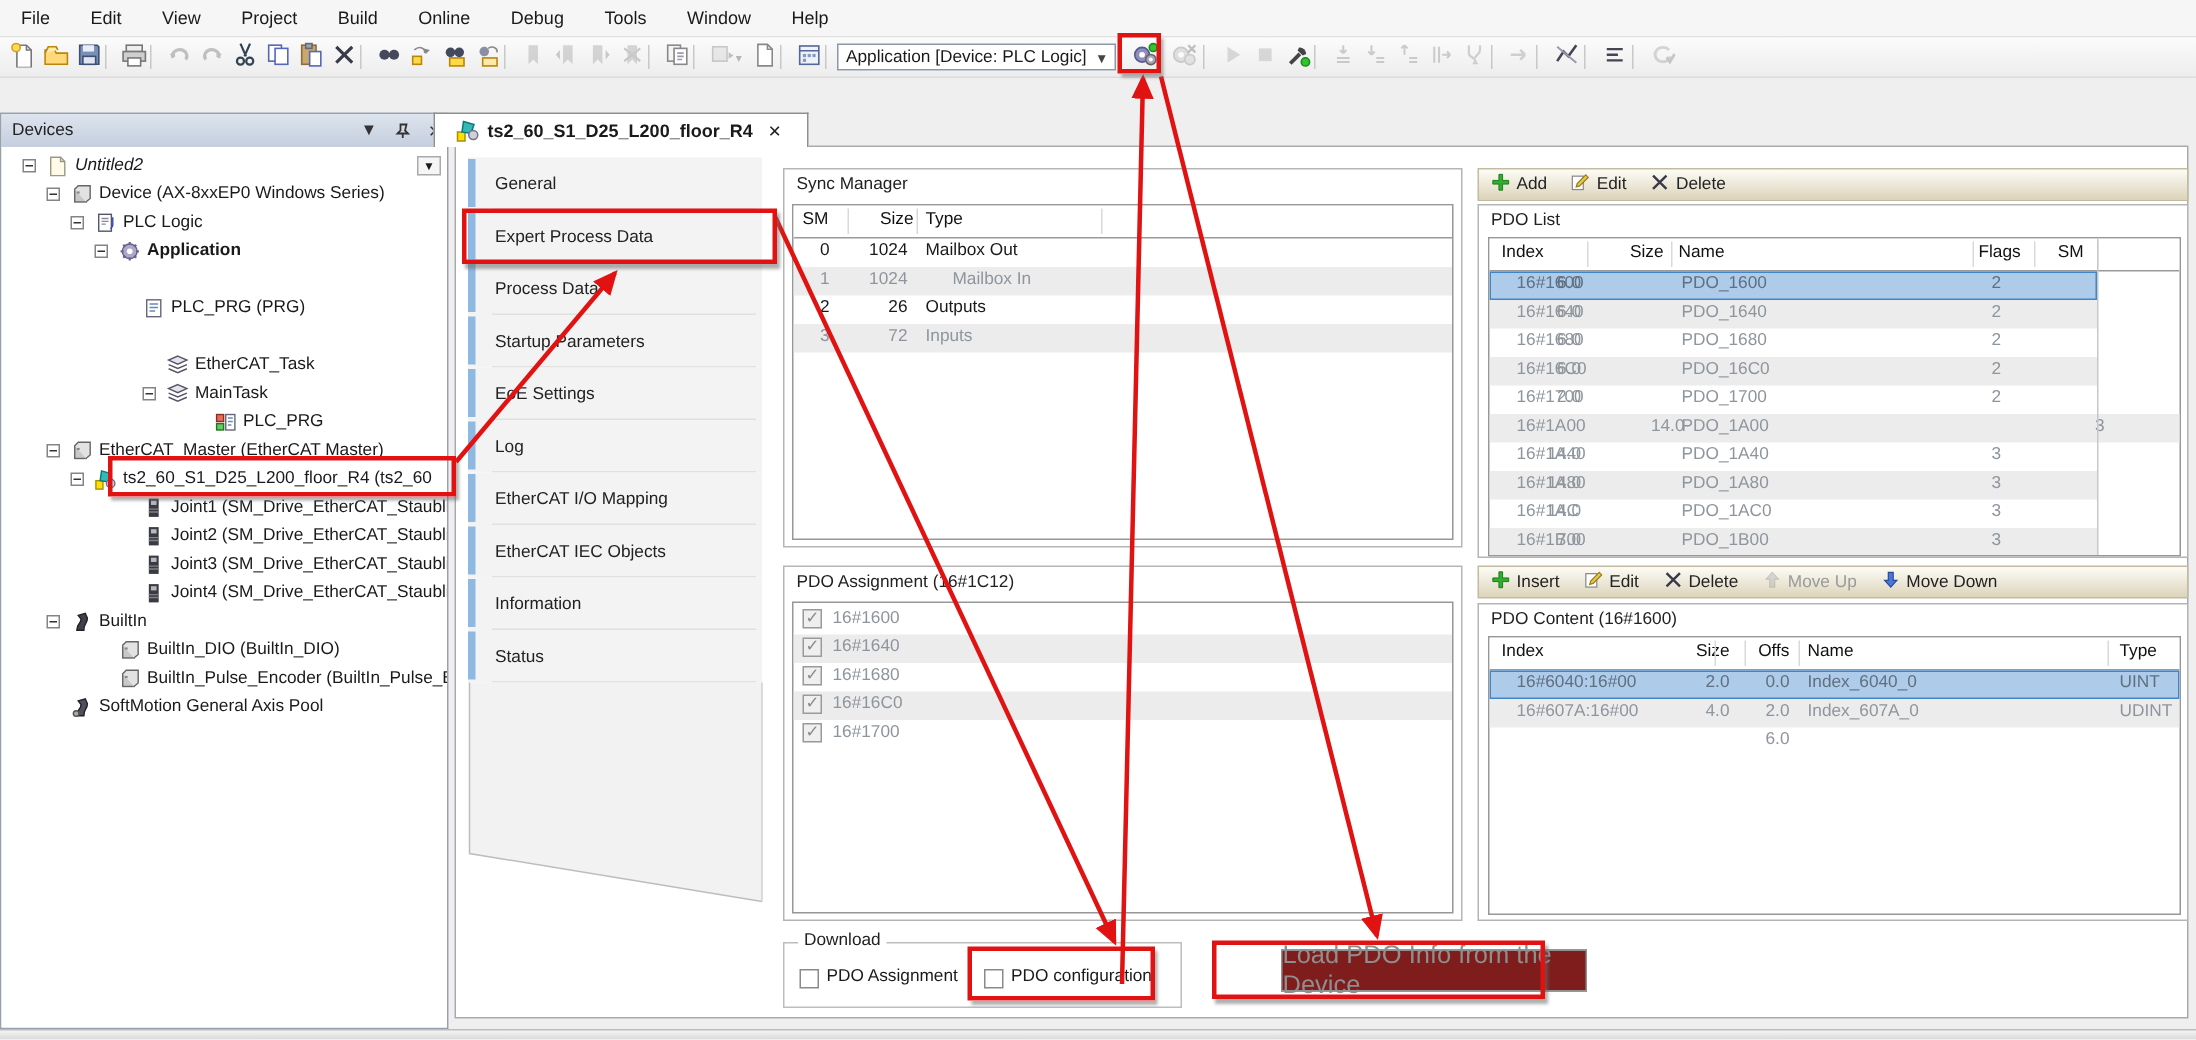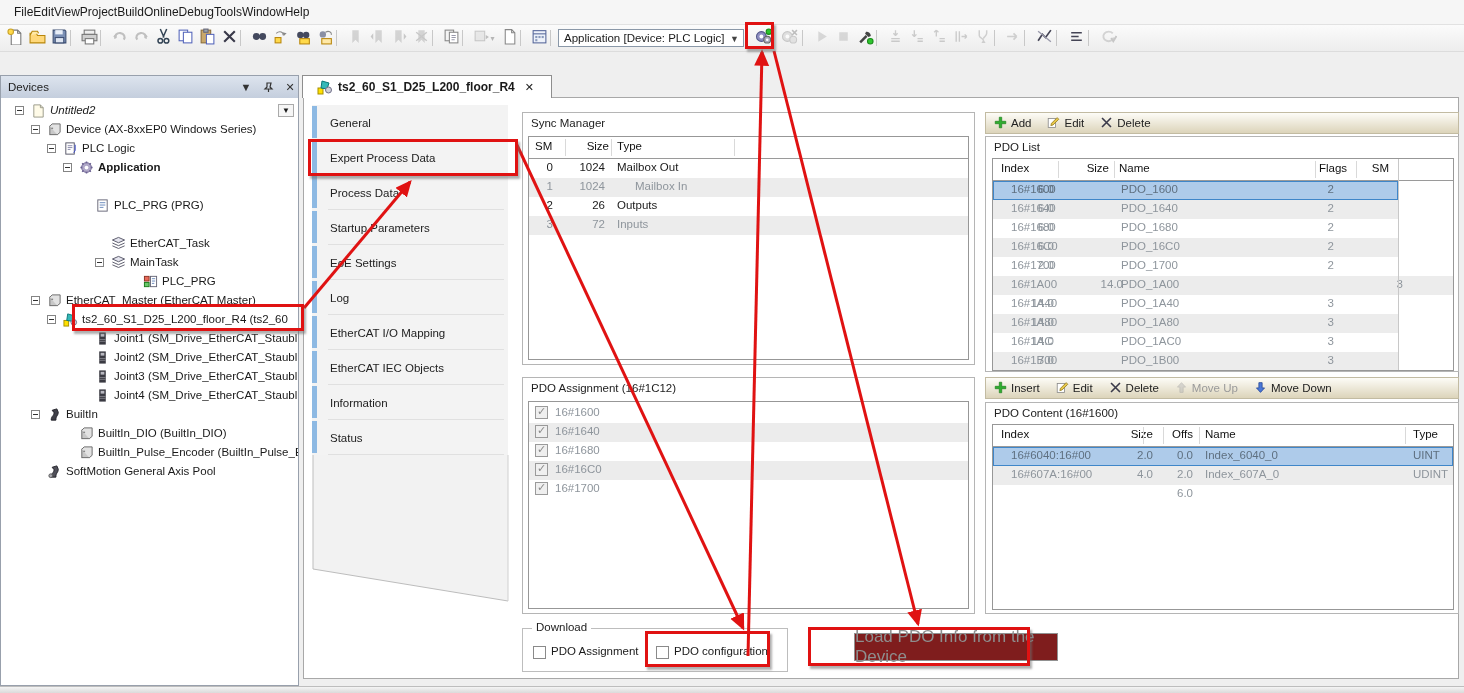--- a/index.html
+++ b/index.html
@@ -1,39 +1,39 @@
 <!DOCTYPE html>
 <html><head>
 <meta charset="utf-8">
 <style>
   html,body{margin:0;padding:0;background:#efefef;font-family:"Liberation Sans","DejaVu Sans",sans-serif;}
   #root{position:relative;width:1464px;height:693px;background:#efefef;overflow:hidden;font-size:12px;color:#1a1a1a;}
   
-  #menubar{position:absolute;left:0;top:0;width:1464px;height:25px;background:#f6f6f6;border-bottom:1px solid #e2e2e2;display:flex;align-items:center;padding-left:14px;box-sizing:border-box;}
+  #menubar{position:absolute;left:0;top:0;width:1464px;height:25px;background:#f6f6f6;border-bottom:1px solid #e2e2e2;display:flex;align-items:center;padding-left:14px;gap:27px;box-sizing:border-box;}
   #menubar span{cursor:default;}
   
   #toolbar{position:absolute;left:0;top:25px;width:1464px;height:26px;background:linear-gradient(#fbfbfb,#ededed);border-bottom:1px solid #dcdcdc;}
   .tbtn{position:absolute;top:2px;height:22px;display:flex;align-items:center;justify-content:center;}
   .tbtn.disabled{filter:grayscale(1) opacity(.5);}
   .tsep{position:absolute;top:5px;width:1px;height:16px;background:#c8c8c8;}
   #appcombo{position:absolute;top:4px;height:18px;background:#fff;border:1px solid #8a98a8;display:flex;align-items:center;font-size:11.5px;padding-left:5px;box-sizing:border-box;}
   #appcombo .arrow{position:absolute;right:2px;top:2px;width:13px;height:13px;font-size:9px;color:#444;display:flex;align-items:center;justify-content:center;}
   
   #devpanel{position:absolute;left:0;top:75px;width:299px;height:611px;background:#fff;border:1px solid #98a0ac;box-sizing:border-box;}
   #devheader{position:absolute;left:0;top:0;width:297px;height:22px;background:linear-gradient(#dde4ee,#c4cedd);display:flex;align-items:center;padding-left:7px;box-sizing:border-box;font-size:11.5px;color:#222;}
   .devhicon{position:absolute;top:3px;width:16px;height:16px;display:flex;align-items:center;justify-content:center;font-size:11px;color:#333;font-weight:bold;}
   #tree{position:absolute;left:0;top:22px;width:297px;height:587px;overflow:hidden;background:#fff;}
   .trow{position:absolute;height:19px;width:297px;display:flex;align-items:center;font-size:11.5px;white-space:nowrap;}
   .texp{position:absolute;width:9px;height:9px;border:1px solid #848484;background:#fff;box-sizing:border-box;}
   .texp::after{content:"";position:absolute;left:1px;top:3px;width:5px;height:1px;background:#333;}
   .ticon{position:absolute;width:15px;height:15px;}
   .tlabel{position:absolute;line-height:19px;}
   
   #page{position:absolute;left:303px;top:97px;width:1156px;height:582px;background:#fff;border:1px solid #a8a8a8;box-sizing:border-box;}
-  #doctab{position:absolute;left:302px;top:75px;width:250px;height:23px;background:#fff;border:1px solid #8e8e8e;border-bottom:none;display:flex;align-items:center;box-sizing:border-box;}
+  #doctab{position:absolute;left:289px;top:75px;width:250px;height:23px;background:#fff;border:1px solid #8e8e8e;border-bottom:none;display:flex;align-items:center;box-sizing:border-box;}
   #doctab .ticn{margin-left:14px;width:16px;height:16px;}
   #doctab .tlbl{margin-left:5px;font-weight:bold;font-size:12px;}
   #doctab .tclose{margin-left:10px;font-weight:bold;font-size:11px;color:#222;}
   
   #sidetabs{position:absolute;left:312px;top:105px;width:196px;}
   .stab{position:relative;width:196px;height:35px;background:#f3f3f3;display:flex;align-items:center;box-sizing:border-box;}
   .stab::before{content:"";position:absolute;left:0;top:1px;bottom:2px;width:5px;background:#8db9e3;}
   .stab::after{content:"";position:absolute;left:16px;right:4px;bottom:0;height:1px;background:#e0e0e0;}
   .stab span{margin-left:18px;font-size:11.5px;color:#222;}
   

